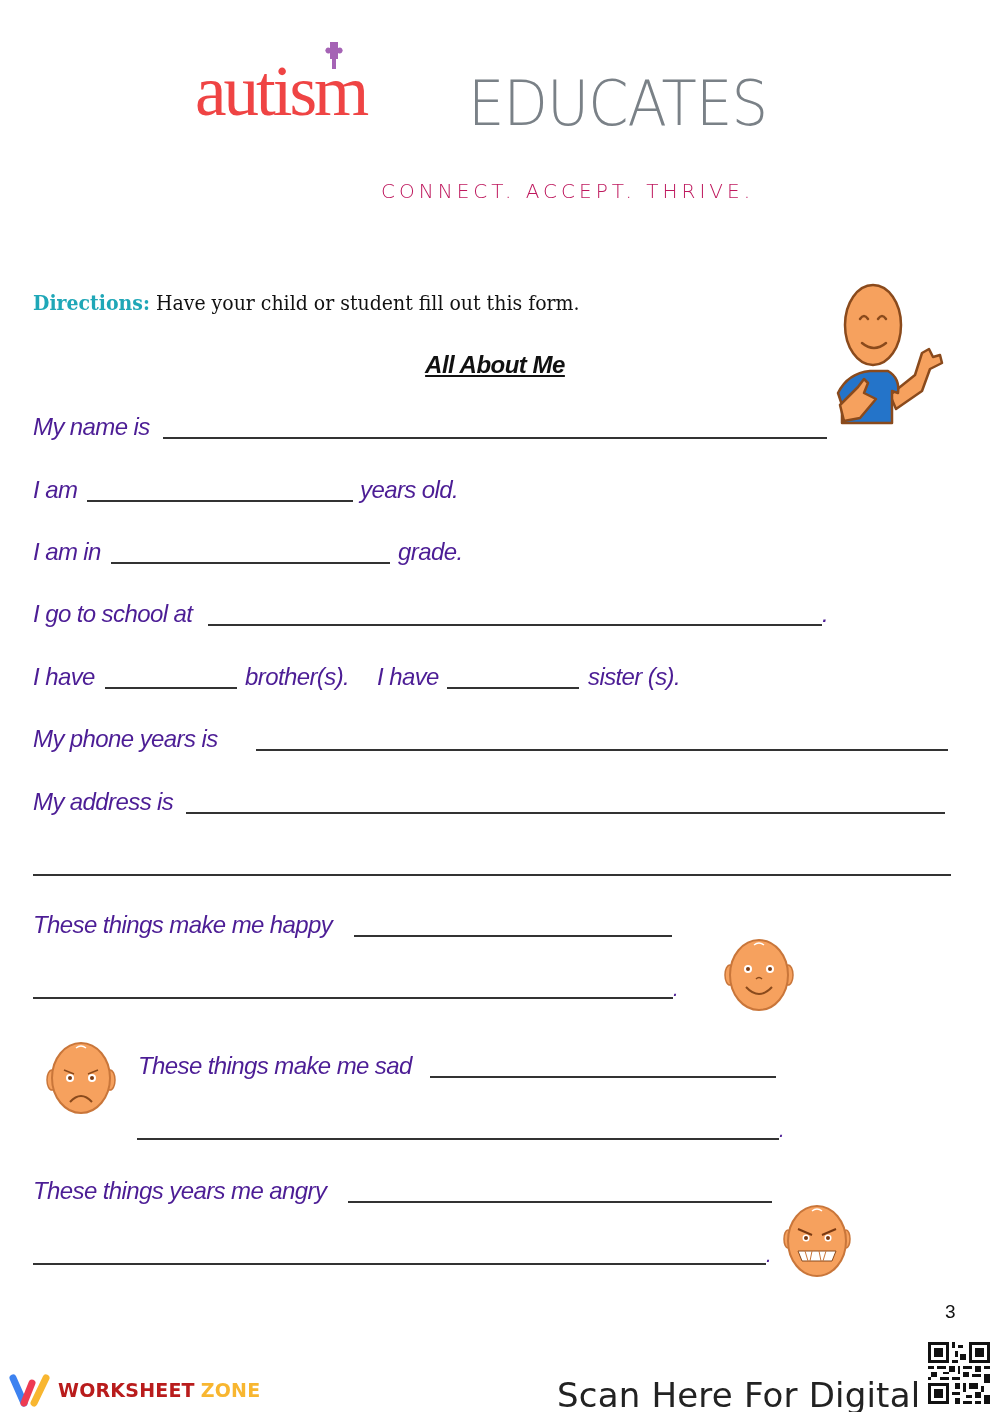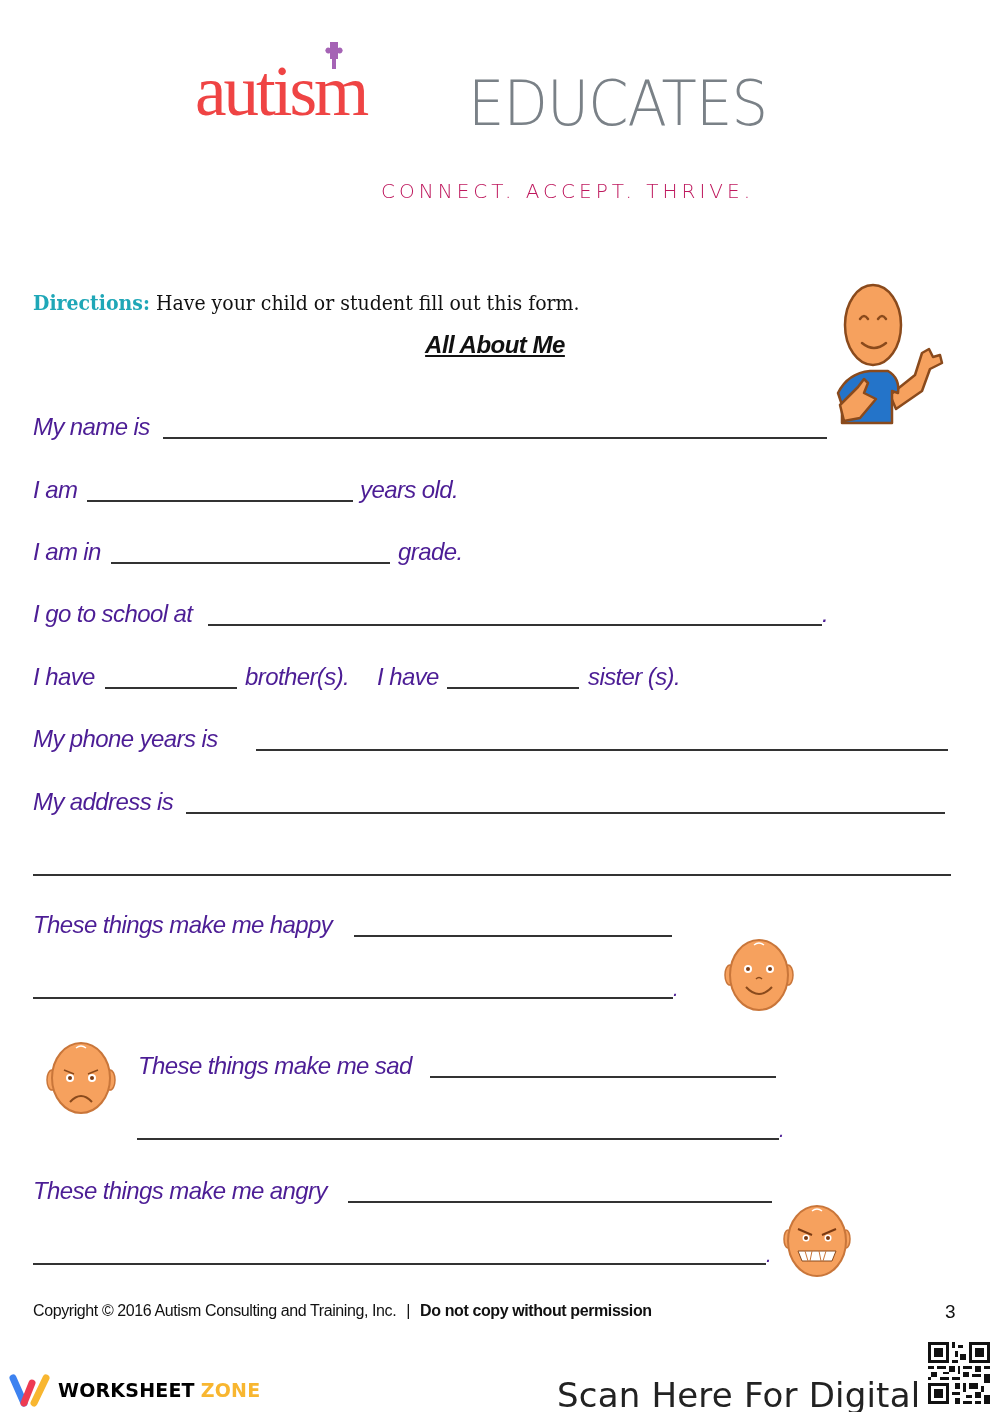--- a/index.html
+++ b/index.html
@@ -9,33 +9,33 @@
   
   .logo { left:195px; top:38px; width:600px; height:135px; }
   .logo-autism { left:0; top:18px; font-family:"Liberation Serif", serif; font-size:71px; color:#ef4444; letter-spacing:-3px; line-height:1; }
   .logo-educates { left:273px; top:35px; font-family:"DejaVu Sans", sans-serif; font-weight:200; font-size:62px; color:#7a8187; letter-spacing:-1px; line-height:1; transform:scaleX(0.93); transform-origin:left; }
   .puzzle { left:127px; top:2px; width:24px; height:32px; }
   .logo-tag { left:186px; top:104px; font-family:"DejaVu Sans", sans-serif; font-size:20px; color:#be185d; letter-spacing:4px; font-weight:300;margin-top:37px; }
 
   
   .directions { left:33px; top:290px; font-family:"DejaVu Serif", serif; font-size:21px; transform:scaleX(0.9); transform-origin:left; white-space:nowrap; }
   .directions .lbl { color:#1fa7b7; font-weight:bold; }
-  .title { left:0; width:990px; top:331px; text-align:center; font-weight:bold; font-style:italic; font-size:24px; text-decoration:underline; letter-spacing:-0.5px; }
+  .title { left:0; width:990px; top:351px; text-align:center; font-weight:bold; font-style:italic; font-size:24px; text-decoration:underline; letter-spacing:-0.5px; }
 
   .row { font-style:italic; font-size:24px; white-space:nowrap; color:#4c1d95; letter-spacing:-0.6px; }
   .line { height:0; border-bottom:2px solid #333; }
   .dot { font-size:20px; }
 
   
   .copy { left:33px; top:1300px; font-size:16px; letter-spacing:-0.4px; line-height:22px; }
   .copy b { font-weight:bold; }
   .pagenum { left:945px; top:1301px; font-size:19px; }
   .wz { left:8px; top:1372px; height:36px; display:flex; align-items:center; }
   .wz-text { font-family:"DejaVu Sans", sans-serif; font-weight:bold; font-size:19px; margin-left:6px; letter-spacing:0.2px; }
-  .wz-w { color:#000000; }
+  .wz-w { color:#b91c1c; }
   .wz-z { color:#f8b630; margin-left:6px; }
   .scan { left:557px; top:1375px; font-family:"DejaVu Sans", sans-serif; font-size:34px; color:#222; letter-spacing:0.2px; }
   .qr { left:928px; top:1340px; width:62px; height:66px; }
 </style>
 </head>
 <body>
 
 <div class="abs logo">
   <div class="abs logo-autism">autism</div>
   <svg class="abs puzzle" viewBox="0 0 24 32">
@@ -126,46 +126,41 @@
     <circle cx="24" cy="38" r="2" fill="#7a3a12"></circle>
   <circle cx="46" cy="38" r="4" fill="#fff"></circle>
     <circle cx="46" cy="38" r="2" fill="#7a3a12"></circle>
   <path d="M24 62 q11 -12 22 0" stroke="#8a4a1c" stroke-width="2" fill="none"></path>
 </svg>
 <div class="abs row" style="left:138px;top:1052px">These things make me sad</div>
 <div class="abs line" style="left:430px;top:1076px;width:346px"></div>
 <div class="abs line" style="left:137px;top:1138px;width:642px"></div>
 <div class="abs row dot" style="left:779px;top:1119px">.</div>
 
-<div class="abs row" style="left:33px;top:1177px">These things make me angry</div>
+<div class="abs row" style="left:33px;top:1177px">These things years me angry</div>
 <div class="abs line" style="left:348px;top:1201px;width:424px"></div>
 <div class="abs line" style="left:33px;top:1263px;width:733px"></div>
 <div class="abs row dot" style="left:766px;top:1244px">.</div>
 
 <svg class="abs" style="left:782px;top:1203px;width:70px;height:76px" viewBox="0 0 70 76">
   <ellipse cx="6" cy="36" rx="4" ry="9" fill="#f6a15e" stroke="#c9763a" stroke-width="1.5"></ellipse>
   <ellipse cx="64" cy="36" rx="4" ry="9" fill="#f6a15e" stroke="#c9763a" stroke-width="1.5"></ellipse>
   <ellipse cx="35" cy="38" rx="29" ry="35" fill="#f6a15e" stroke="#c9763a" stroke-width="2"></ellipse>
   <path d="M30 8 q5 -4 10 0" stroke="#fff" stroke-width="1.5" fill="none"></path>
   <path d="M16 26 l14 6" stroke="#7a3a12" stroke-width="2"></path>
   <path d="M54 26 l-14 6" stroke="#7a3a12" stroke-width="2"></path>
   <circle cx="24" cy="35" r="3.5" fill="#fff"></circle>
     <circle cx="24" cy="35" r="2" fill="#7a3a12"></circle>
   <circle cx="46" cy="35" r="3.5" fill="#fff"></circle>
     <circle cx="46" cy="35" r="2" fill="#7a3a12"></circle>
   <path d="M16 48 L54 48 L50 58 L20 58 Z" fill="#fff" stroke="#8a4a1c" stroke-width="1"></path>
   <path d="M23 48 l3 10 M30 48 l-2 10 M37 48 l2 10 M44 48 l-3 10" stroke="#c9763a" stroke-width="1"></path>
 </svg>
 
 <div class="abs copy">
-  <div>
-    <span>Copyright © 2016 Autism Consulting and Training, Inc.</span>
-    <span style="margin:0 6px">|</span>
-    <b>Do not copy without permission</b>
-  </div>
 </div>
 <div class="abs pagenum">3</div>
 
 <div class="abs wz">
   <svg width="44" height="34" viewBox="0 0 44 34">
     <path d="M5 5 L16 30" stroke="#3d82f0" stroke-width="7" stroke-linecap="round"></path>
     <path d="M16 30 L24 10" stroke="#ee3b52" stroke-width="7" stroke-linecap="round"></path>
     <path d="M26 30 L38 5" stroke="#f8b630" stroke-width="7" stroke-linecap="round"></path>
   </svg>
   <span class="wz-text">

